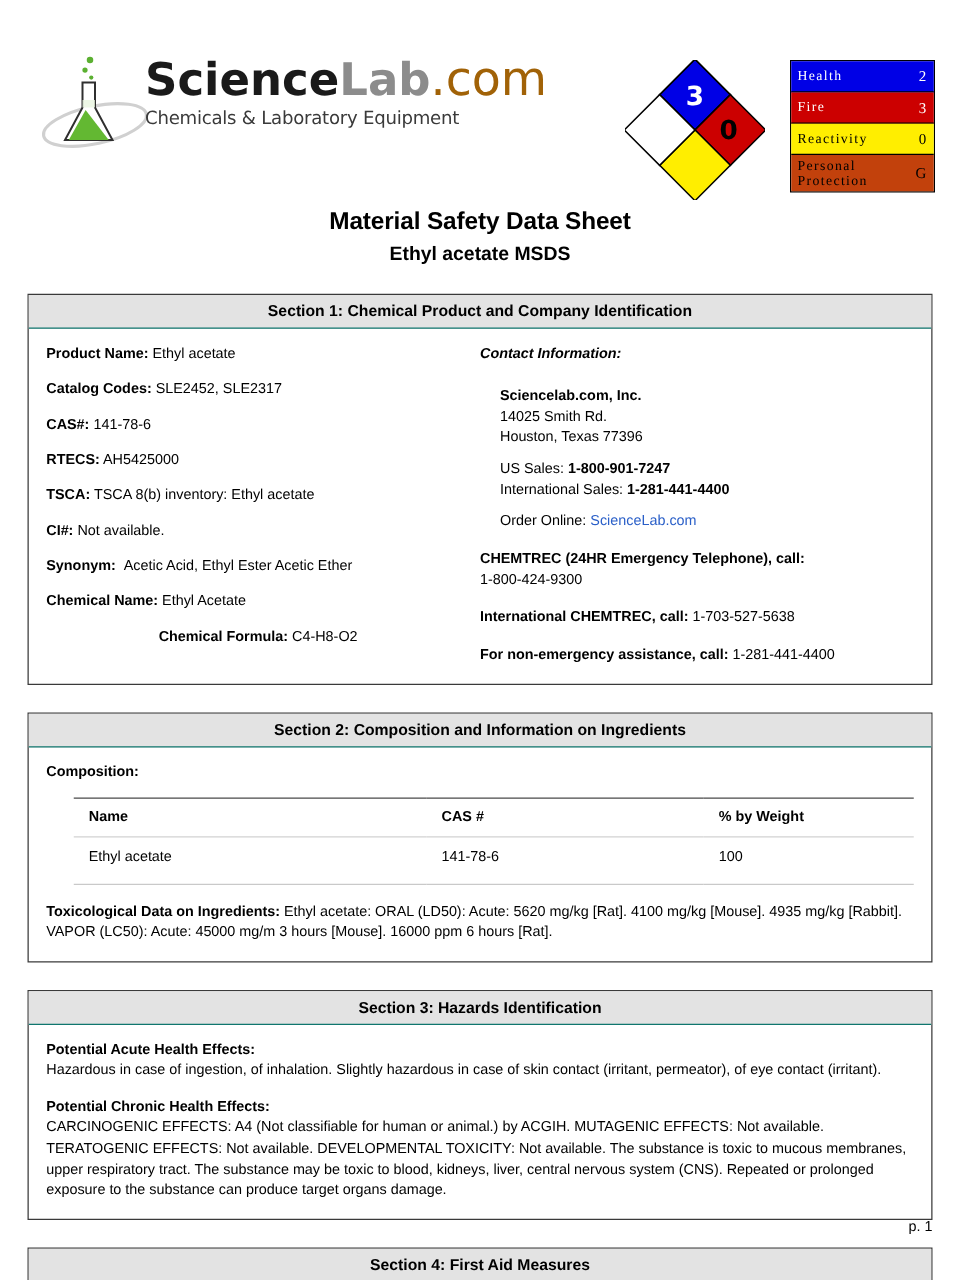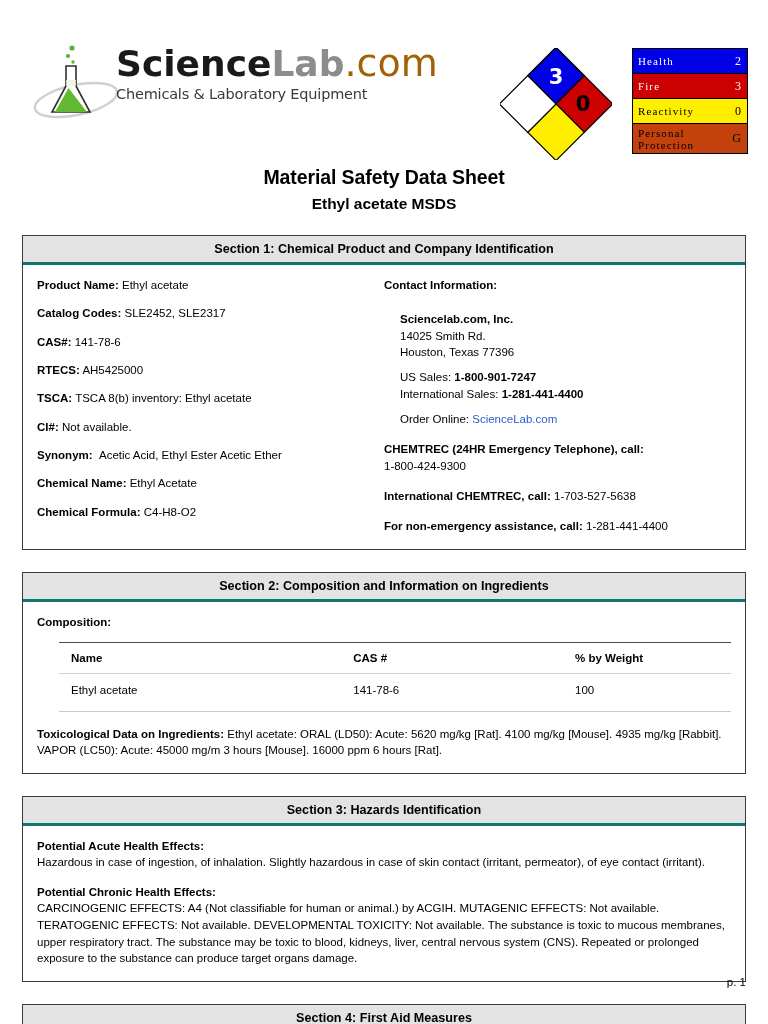--- a/index.html
+++ b/index.html
@@ -75,42 +75,42 @@
   }
 
   
   .section {
     margin: 22px 22px 0 22px;
     border: 1px solid #3a3a3a;
     background: #ffffff;
   }
   .section-header {
     background: #e3e3e3;
-    border-bottom: 3px solid #0f766e;
+    border-bottom: 1px solid #0f766e;
     text-align: center;
     font-size: 12.6px;
     font-weight: bold;
     padding: 6px 0 6px 0;
   }
   .section-body {
     padding: 12px 14px 14px 14px;
     font-size: 11.5px;
     line-height: 1.42;
   }
   .section.header-only { }
   .section.header-only .section-header { border-bottom: none; }
 
   
   .cols { display: flex; }
   .col-left { width: 50%; padding-right: 8px; }
   .col-right { width: 50%; }
   .field { margin-bottom: 12px; }
-  .field:last-child { margin-bottom: 2px; }
+  .field:last-child { margin-bottom: 2px; text-align: center; }
   .field b { font-weight: bold; }
-  .contact-title { font-weight: bold; margin-bottom: 8px; }
+  .contact-title { font-weight: bold; margin-bottom: 8px; font-style: italic; }
   .contact-block { padding-left: 16px; }
   .contact-block .company { font-weight: bold; margin-top: 18px; }
   .contact-block .addr-line { }
   .sp { margin-top: 9px; }
   .link { color: #2a5fc8; }
   .chemtrec { margin-top: 14px; }
   .chemtrec b { font-weight: bold; }
 
   
   .comp-label { font-weight: bold; margin-bottom: 12px; }

